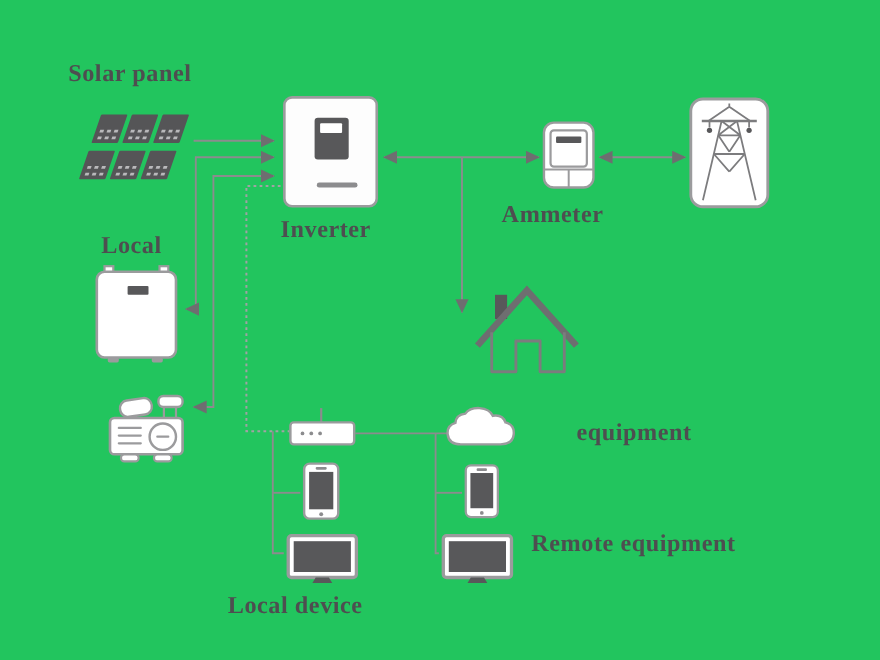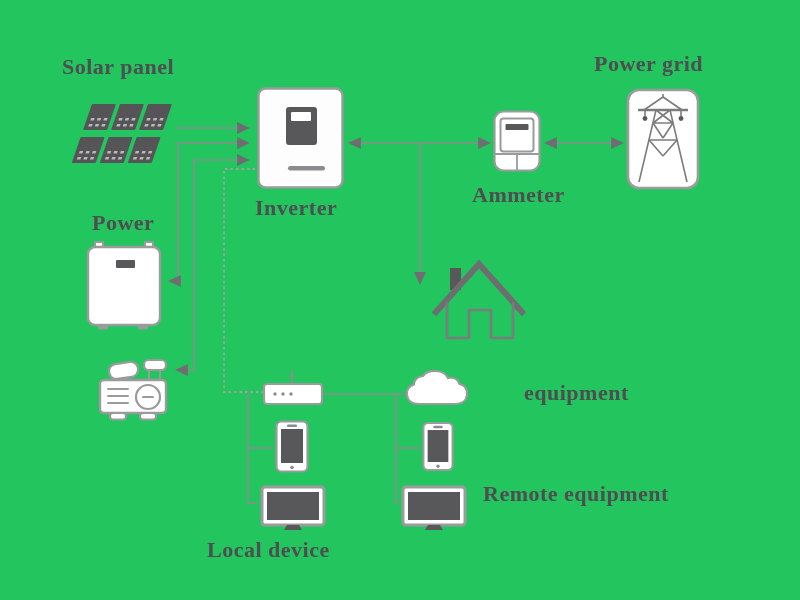--- a/index.html
+++ b/index.html
@@ -200,21 +200,20 @@
     <circle cx="17" cy="47.5" r="1.8" fill="#8c8c8e"></circle>
   </svg>
 
   <svg class="icon" style="left:401px;top:485px;" width="66" height="48" viewBox="0 0 66 48">
     <rect x="2" y="2" width="62" height="38" rx="3" fill="#ffffff" stroke="#9b9b9d" stroke-width="3"></rect>
     <rect x="7" y="7" width="52" height="28" fill="#58585a"></rect>
     <polygon points="27,40 39,40 42,45 24,45" fill="#58585a"></polygon>
   </svg>
 
   <div class="lbl" style="left:62px;top:56px;">Solar panel</div>
-  <div class="lbl" style="left:594px;top:53px;">Power grid</div>
   <div class="lbl" style="left:255px;top:197px;text-align:right;">Inverter</div>
-  <div class="lbl" style="left:472px;top:184px;text-align:right;">Ammeter</div>
-  <div class="lbl" style="left:92px;top:212px;">Power</div>
+  <div class="lbl" style="left:456px;top:184px;text-align:right;">Ammeter</div>
+  <div class="lbl" style="left:92px;top:212px;">Local</div>
   <div class="lbl" style="left:524px;top:382px;">equipment</div>
   <div class="lbl" style="left:207px;top:539px;">Local device</div>
   <div class="lbl" style="left:483px;top:483px;">Remote equipment</div>
 
 </div>
 
 </body></html>

